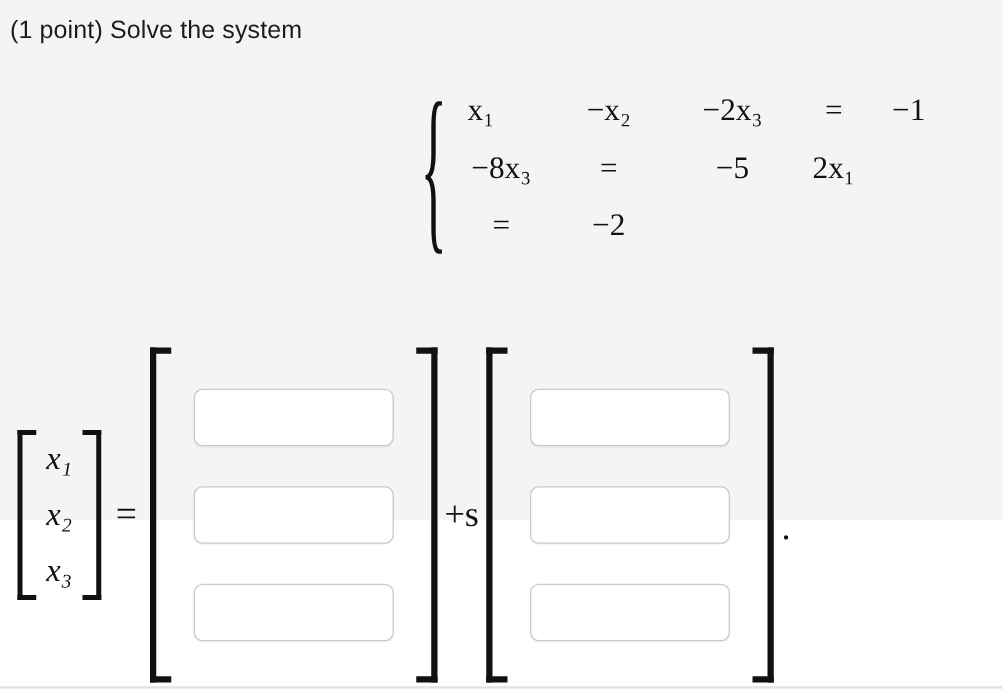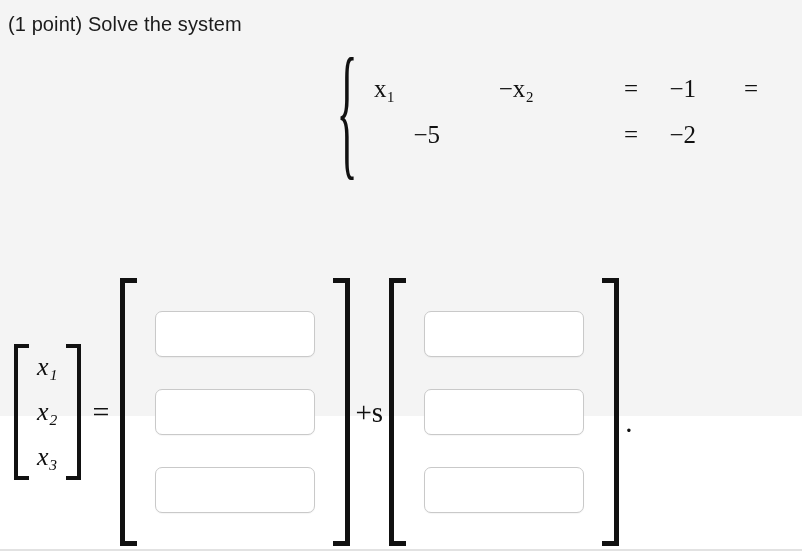--- a/index.html
+++ b/index.html
@@ -61,21 +61,21 @@
     display: grid;
     grid-template-columns: 78px 94px 104px 58px 62px;
     grid-auto-rows: 46px;
     align-items: center;
     margin-left: 2px;
   }
   .eq-cell {
     font-family: "Liberation Serif", serif;
     font-size: 25px;
     color: #111111;
-    text-align: right;
+    text-align: center;
     white-space: nowrap;
   }
   .eq-cell.c1 { text-align: left; padding-left: 12px; }
 
   
   .answer-row {
     position: absolute;
     left: 8px;
     top: 276px;
     display: flex;
@@ -233,26 +233,29 @@
 <div class="page">
 
   <div class="question-title">(1 point) Solve the system</div>
 
   <div class="system">
     <div class="system-brace">{</div>
     <div class="eq-grid">
 
       <div class="eq-cell c1">x₁</div>
       <div class="eq-cell">−x₂</div>
+      <div class="eq-cell">−2x₃</div>
       <div class="eq-cell">=</div>
       <div class="eq-cell">−1</div>
 
+      <div class="eq-cell">−8x₃</div>
       <div class="eq-cell">=</div>
       <div class="eq-cell">−5</div>
 
+      <div class="eq-cell c1">2x₁</div>
       <div class="eq-cell"></div>
       <div class="eq-cell">=</div>
       <div class="eq-cell">−2</div>
 
     </div>
   </div>
 
   <div class="answer-row">
 
     <div class="xvec">

